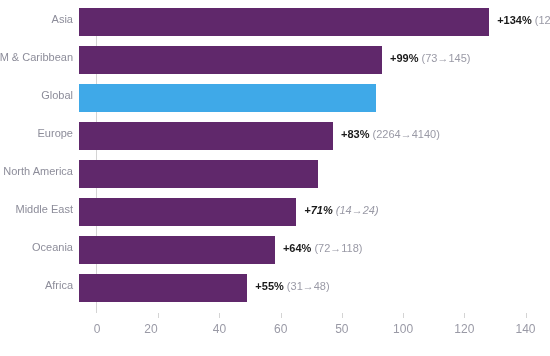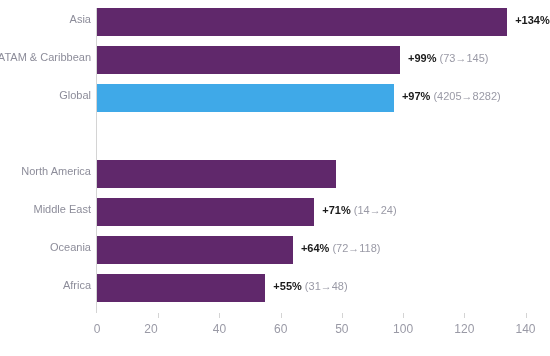--- a/index.html
+++ b/index.html
@@ -9,21 +9,21 @@
     font-family:"Liberation Sans", sans-serif;
     overflow:hidden;
   }
   #chart{
     position:relative;
     width:550px;height:356px;
   }
   
   .plot{
     position:absolute;
-    left:97px;            
+    left:79px;            
     top:8px;
     width:453px;
     height:303px;
   }
   .axis-line{
     position:absolute;
     left:96px;
     top:8px;
     width:1px;
     height:305px;
@@ -107,30 +107,34 @@
         <div class="value-label" style="left: 418.149px;"><span class="pct">+134%</span><span class="range"> (1228→2874)</span></div>
       </div>
       <div class="row" style="top: 38px;">
         <div class="cat-label">LATAM &amp; Caribbean</div>
         <div class="bar" style="width: 303.02px;"></div>
         <div class="value-label" style="left: 311.02px;"><span class="pct">+99%</span><span class="range"> (73→145)</span></div>
       </div>
       <div class="row" style="top: 76px;">
         <div class="cat-label">Global</div>
         <div class="bar highlight" style="width: 296.899px;"></div>
-        <div class="value-label" style="left: 304.899px;"><span class="pct">+97%</span><span class="range"> (4205→8282)</span></div>
+      </div>
+      <div class="row" style="top: 114px;">
+        <div class="cat-label">Europe</div>
+        <div class="bar" style="width: 254.047px;"></div>
+        <div class="value-label" style="left: 262.047px;"><span class="pct">+83%</span><span class="range"> (2264→4140)</span></div>
       </div>
       <div class="row" style="top: 152px;">
         <div class="cat-label">North America</div>
         <div class="bar" style="width: 238.743px;"></div>
       </div>
       <div class="row" style="top: 190px;">
         <div class="cat-label">Middle East</div>
         <div class="bar" style="width: 217.318px;"></div>
-        <div class="value-label" style="left: 225.318px;"><span class="pct">+71%</span><span class="range"> (14→24)</span></div>
+        <div class="value-label" style="left: 225.318px; font-style: italic;"><span class="pct">+71%</span><span class="range"> (14→24)</span></div>
       </div>
       <div class="row" style="top: 228px;">
         <div class="cat-label">Oceania</div>
         <div class="bar" style="width: 195.892px;"></div>
         <div class="value-label" style="left: 203.892px;"><span class="pct">+64%</span><span class="range"> (72→118)</span></div>
       </div>
       <div class="row" style="top: 266px;">
         <div class="cat-label">Africa</div>
         <div class="bar" style="width: 168.345px;"></div>
         <div class="value-label" style="left: 176.345px;"><span class="pct">+55%</span><span class="range"> (31→48)</span></div>

